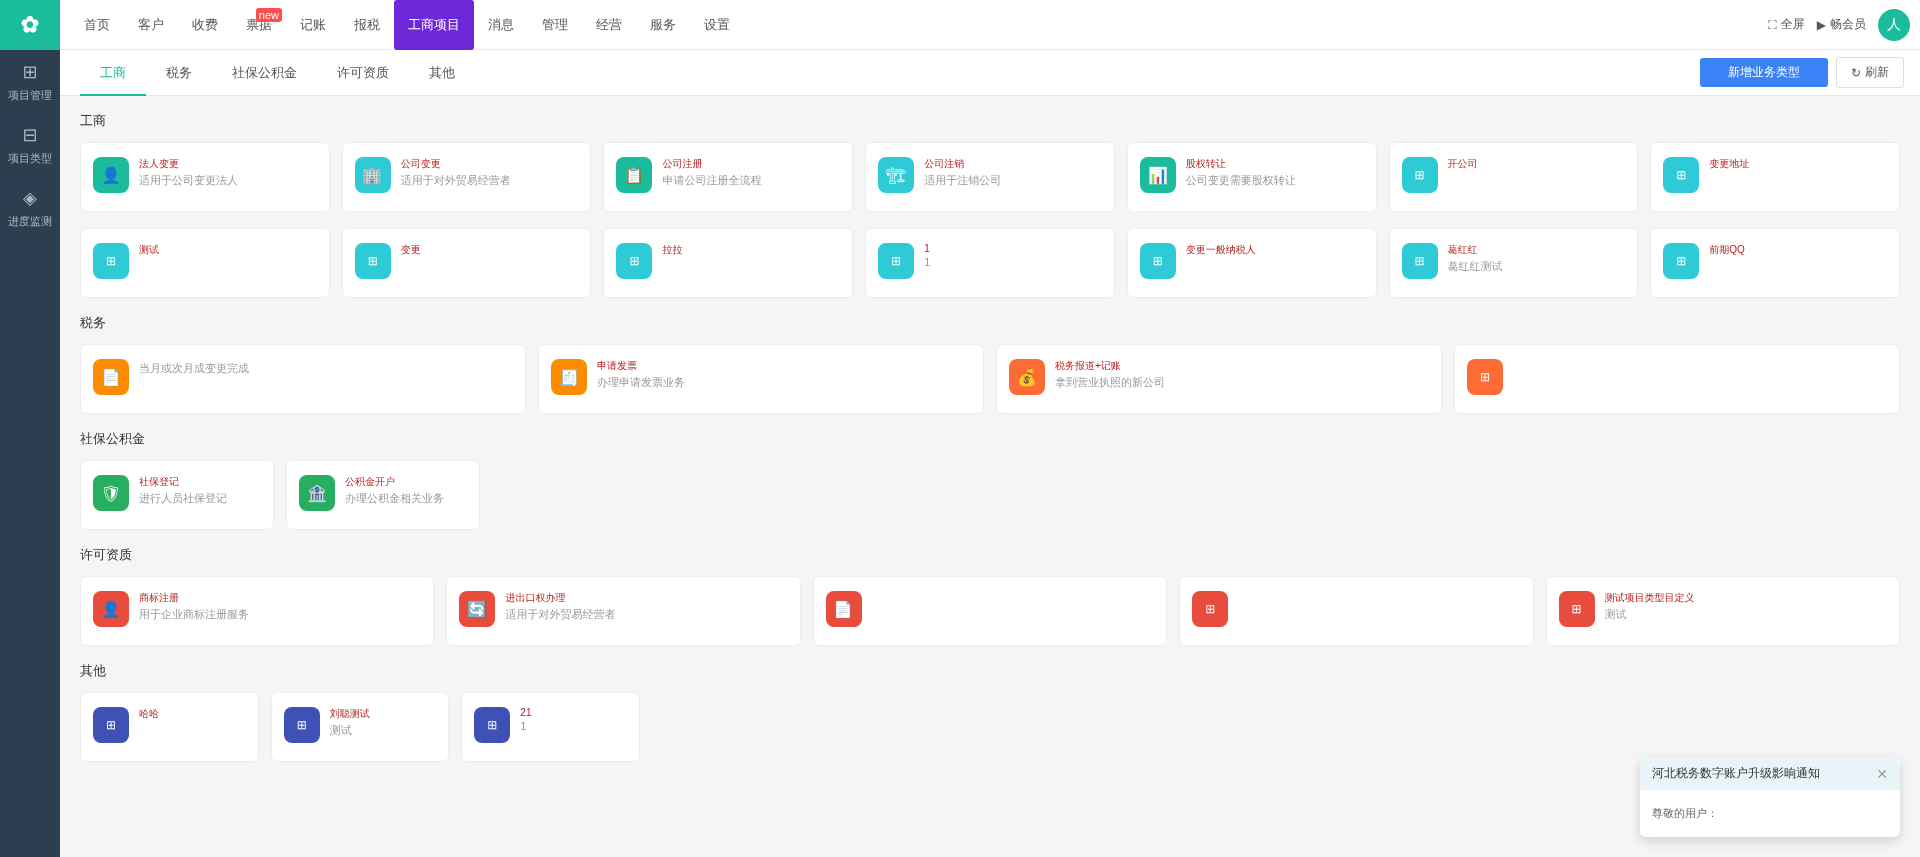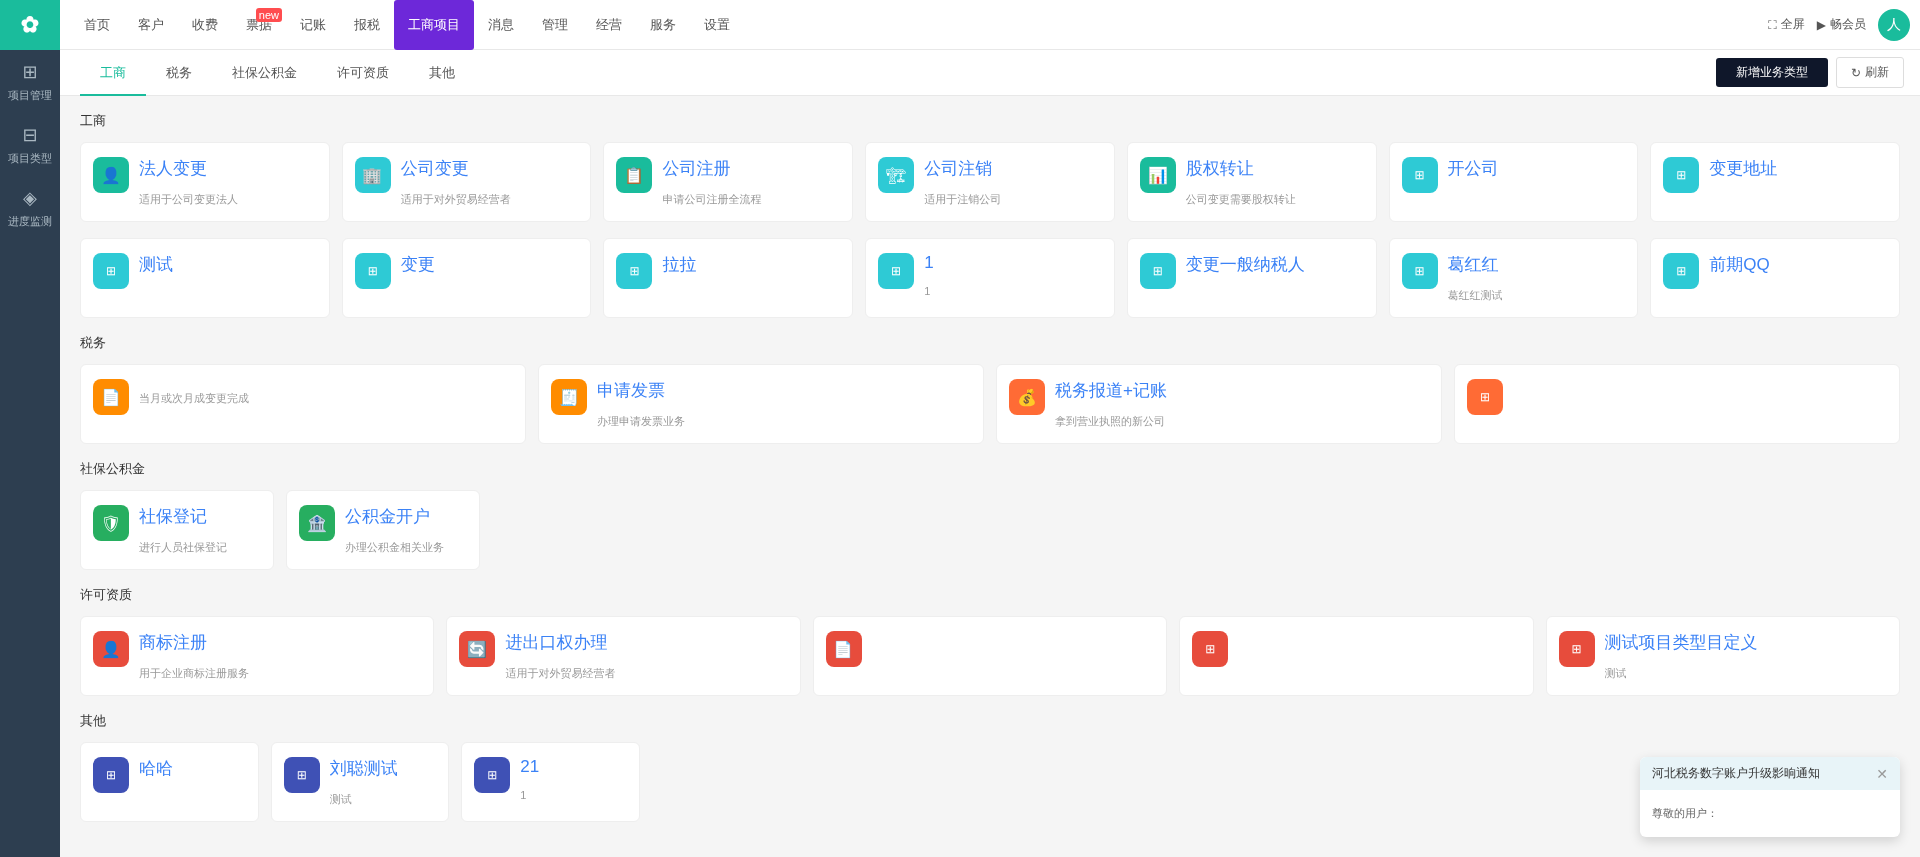--- a/index.html
+++ b/index.html
@@ -150,24 +150,24 @@
     .tab-item.active {
       color: #1abc9c;
       border-bottom: 2px solid #1abc9c;
     }
     .tabs-actions {
       display: flex;
       align-items: center;
       gap: 8px;
     }
     .btn-new-type {
-      background: #0f172a;
+      background: #3b82f6;
       color: white;
       border: none;
-      padding: 6px 20px;
+      padding: 6px 28px;
       border-radius: 3px;
       cursor: pointer;
       font-size: 12px;
     }
     .btn-refresh {
       background: white;
       color: #555;
       border: 1px solid #ddd;
       padding: 6px 14px;
       border-radius: 3px;
@@ -218,31 +218,31 @@
       flex-shrink: 0;
       font-size: 16px;
       color: white;
     }
 
     .card-info {
       flex: 1;
       min-width: 0;
     }
     .card-name {
-      font-size: 17px;
-      color: #3b82f6;
+      font-size: 10px;
+      color: #b91c1c;
       font-weight: 500;
       white-space: nowrap;
       overflow: hidden;
       text-overflow: ellipsis;
     }
     .card-desc {
       font-size: 11px;
       color: #999;
-      margin-top: 12px;
+      margin-top: 2px;
       white-space: nowrap;
       overflow: hidden;
       text-overflow: ellipsis;
     }
 
     
     .tax-cards-grid {
       display: grid;
       grid-template-columns: repeat(4, 1fr);
       gap: 12px;

